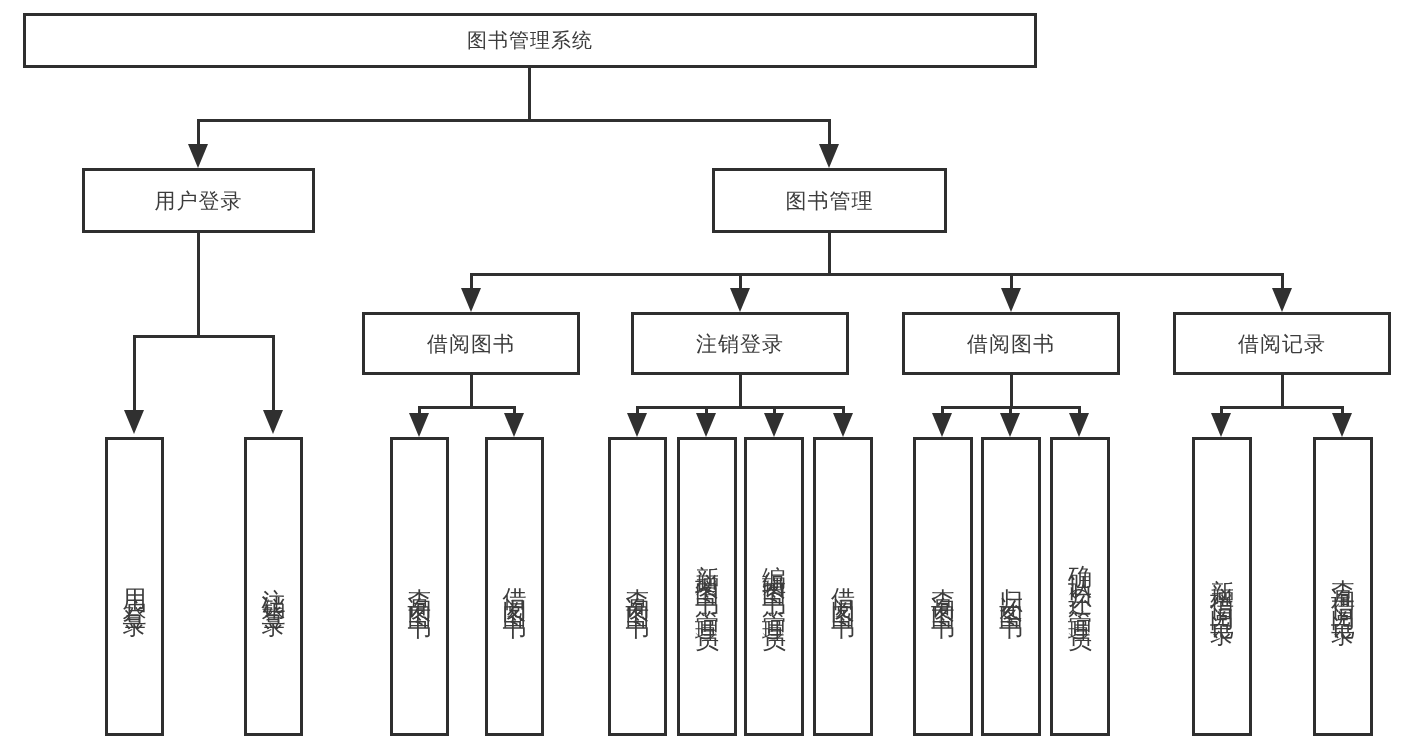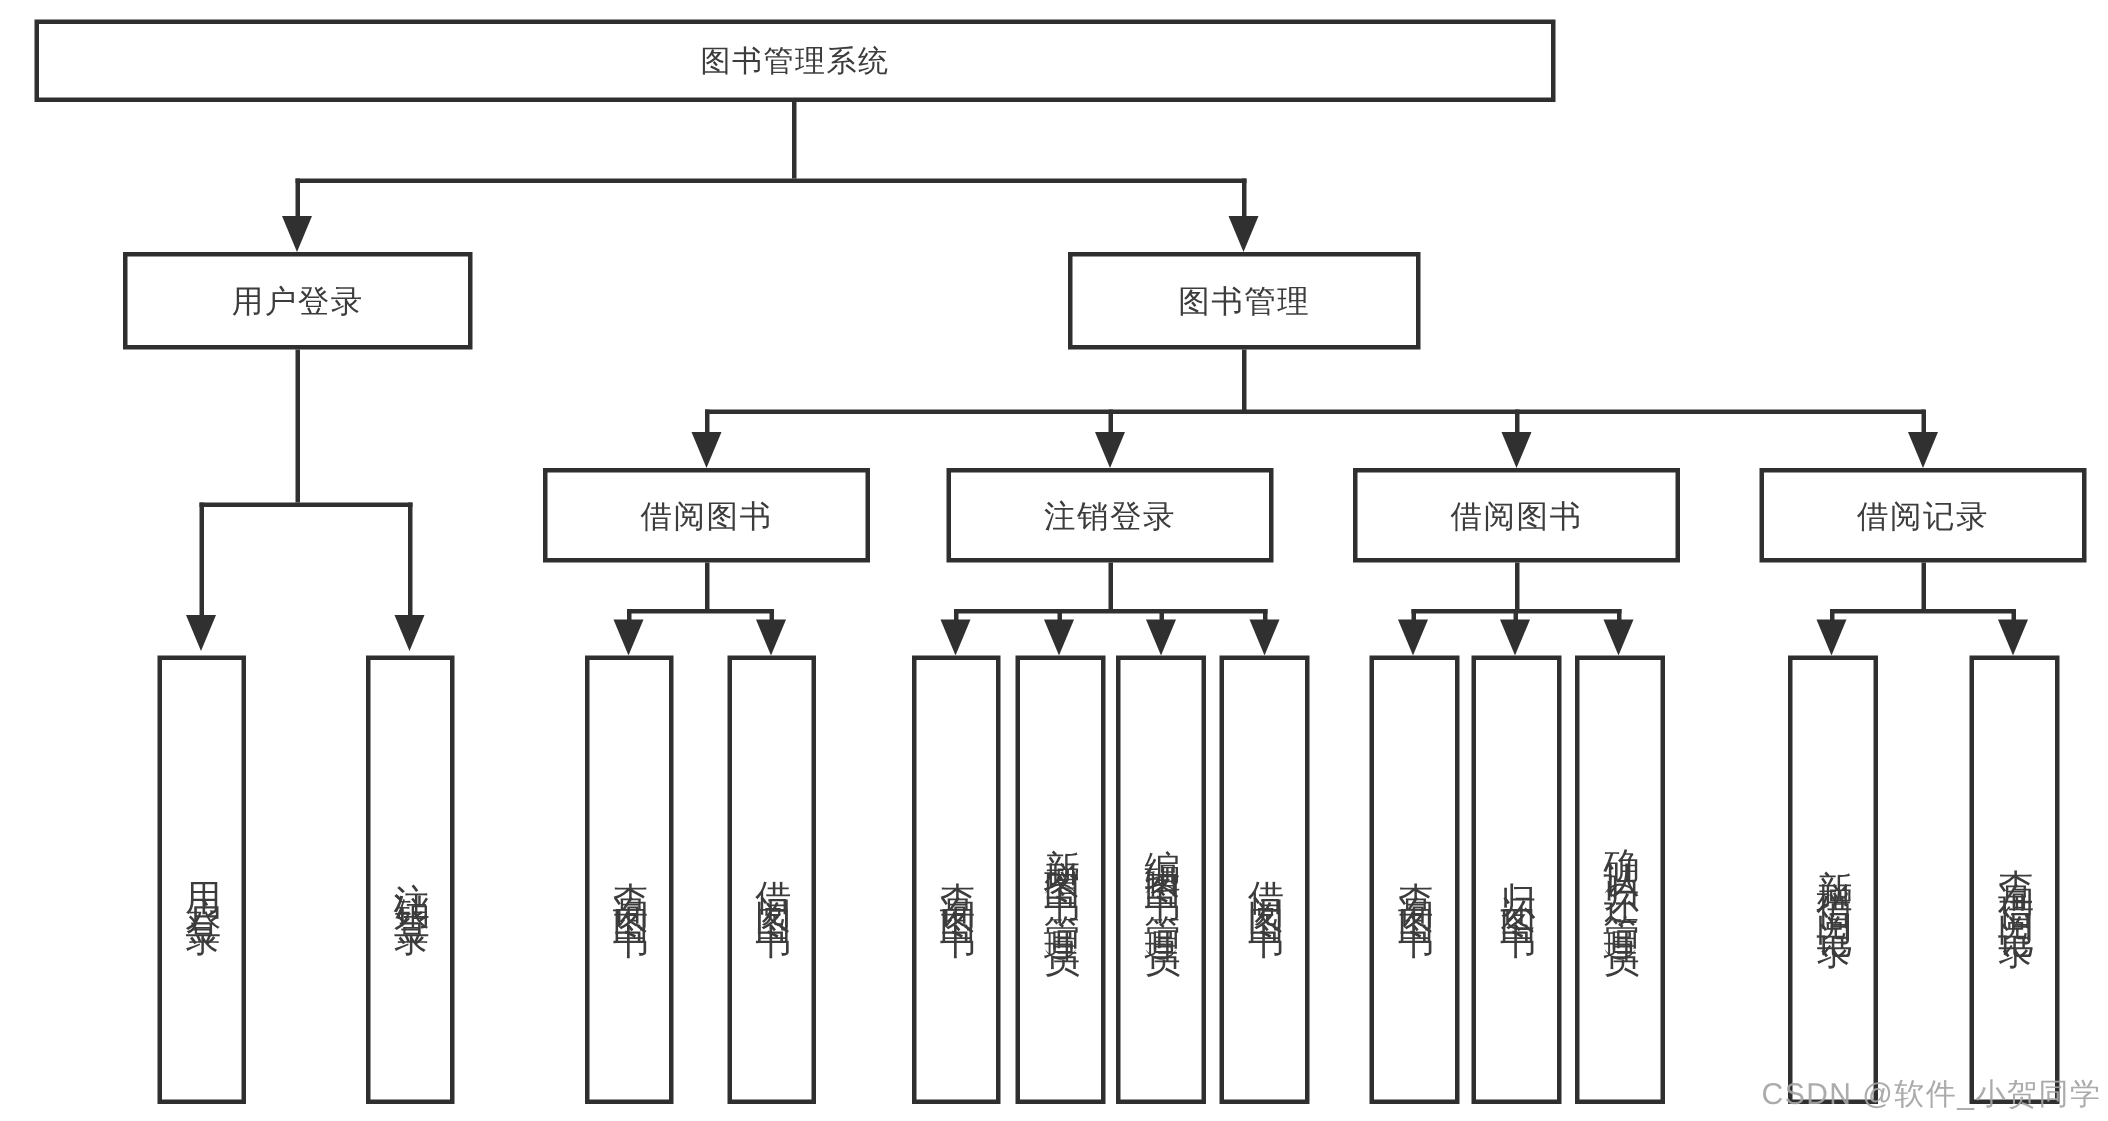--- a/index.html
+++ b/index.html
@@ -156,15 +156,14 @@
     <span>确认归还（管理员）</span>
   </div>
 
   <div class="box vbox" style="left:1192px; top:437px; width:60px; height:299px;">
     <span>新增借阅记录</span>
   </div>
   <div class="box vbox" style="left:1313px; top:437px; width:60px; height:299px;">
     <span>查询借阅记录</span>
   </div>
 
-  <div class="watermark">CSDN @软件_小贺同学</div>
 
 </div>
 
 </body></html>

